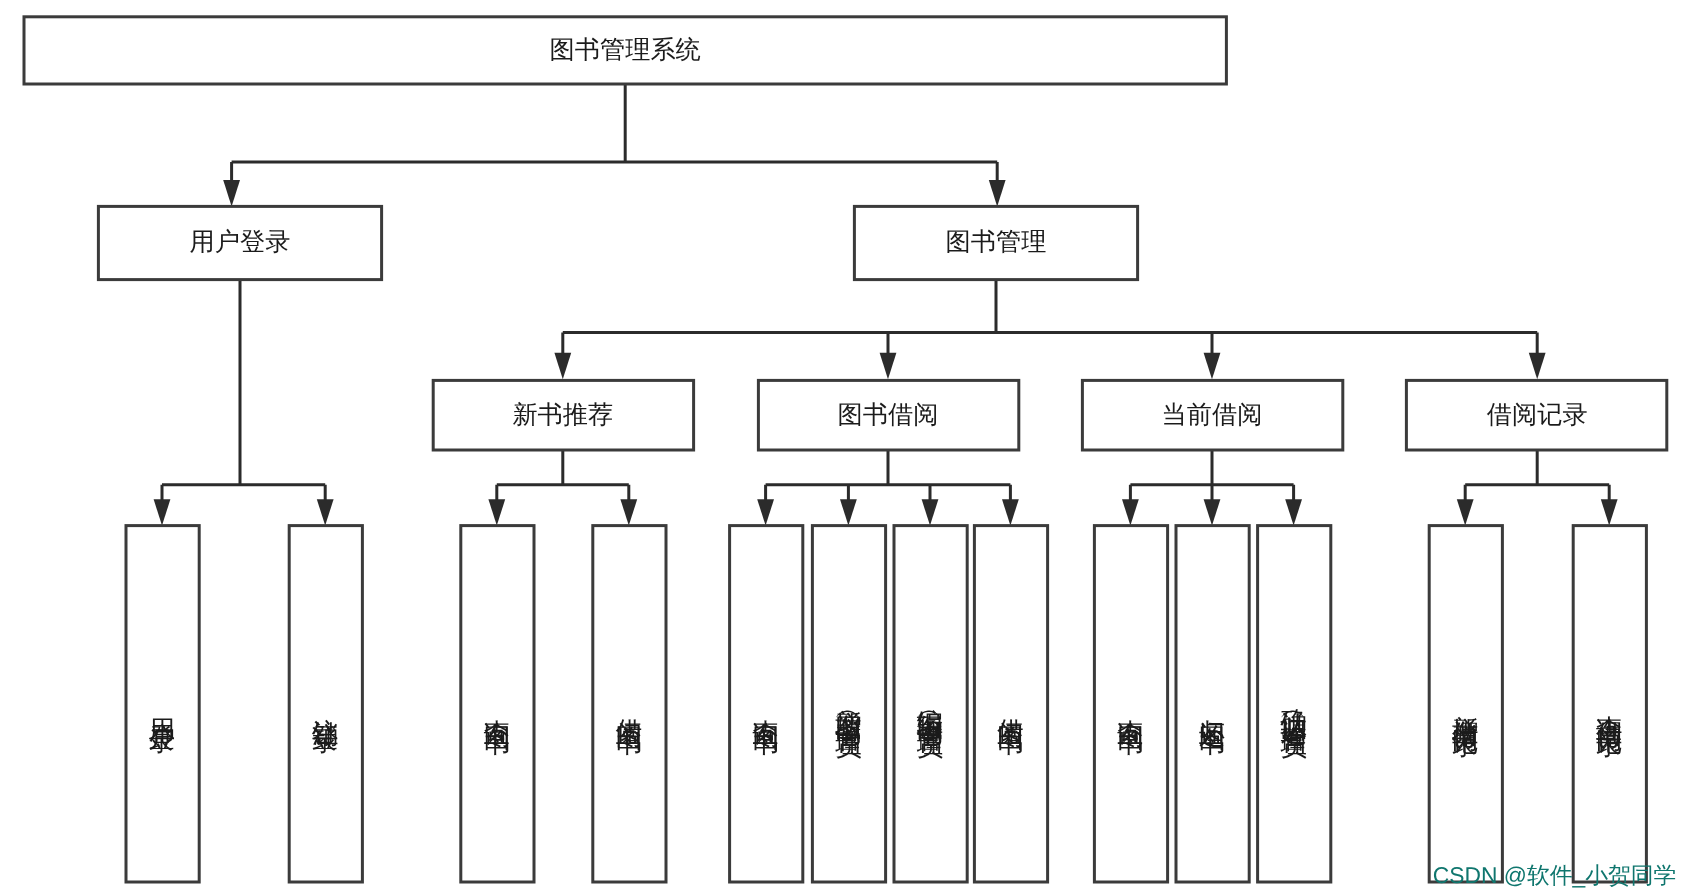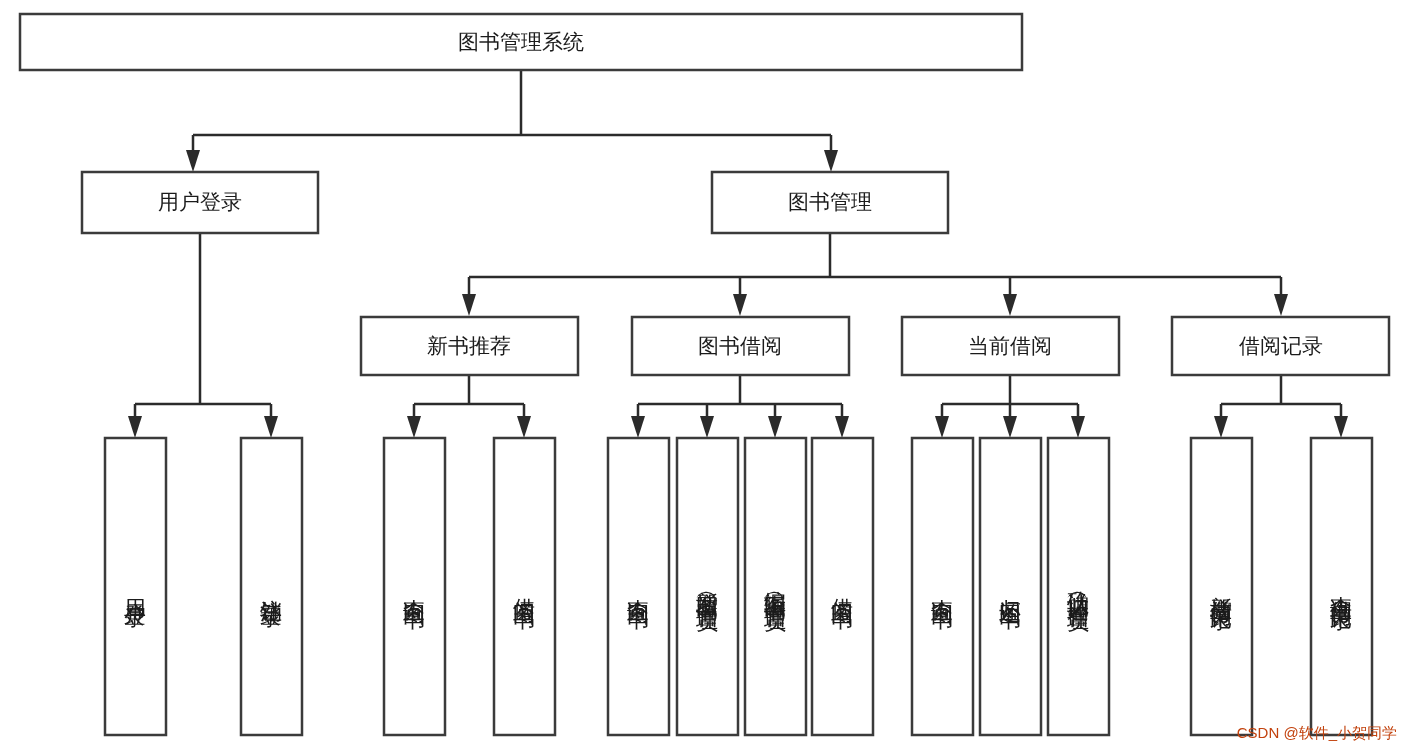--- a/index.html
+++ b/index.html
@@ -54,22 +54,22 @@
     text-align: center;
     white-space: nowrap;
     pointer-events: none;
     user-select: none;
   }
   .watermark {
     position: absolute;
     right: 8px;
     bottom: 4px;
     font-family: "Liberation Sans", "DejaVu Sans", sans-serif;
-    font-size: 15px;
-    color: #c2410c;
+    font-size: 19px;
+    color: #0f766e;
     white-space: nowrap;
     user-select: none;
   }
 </style>
 </head>
 <body>
 
 <svg id="diagram" viewBox="0 0 1405 747">
 
   <g>

